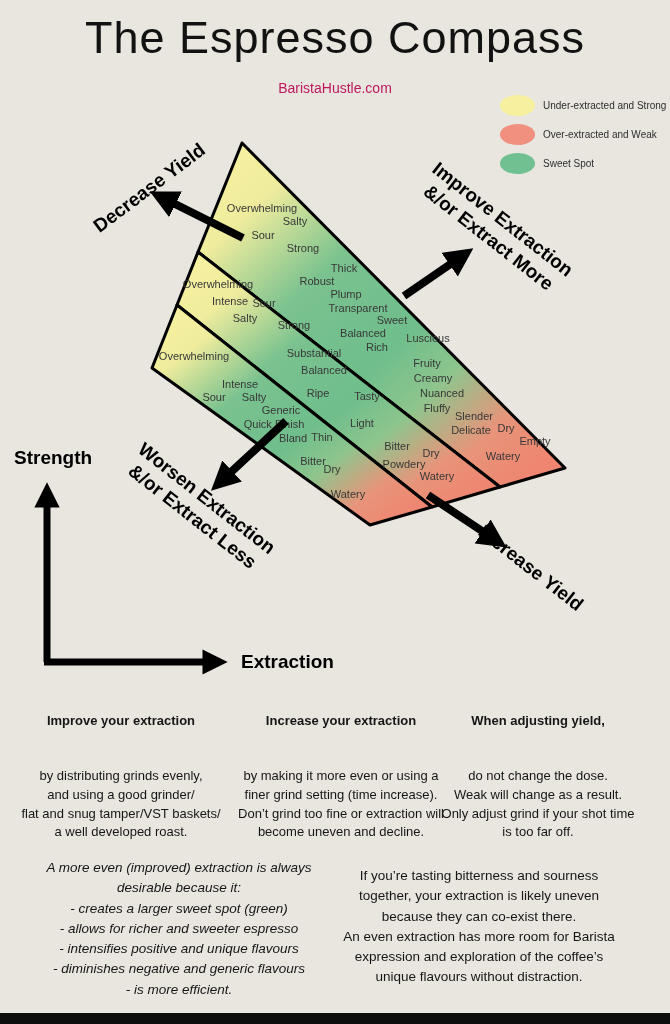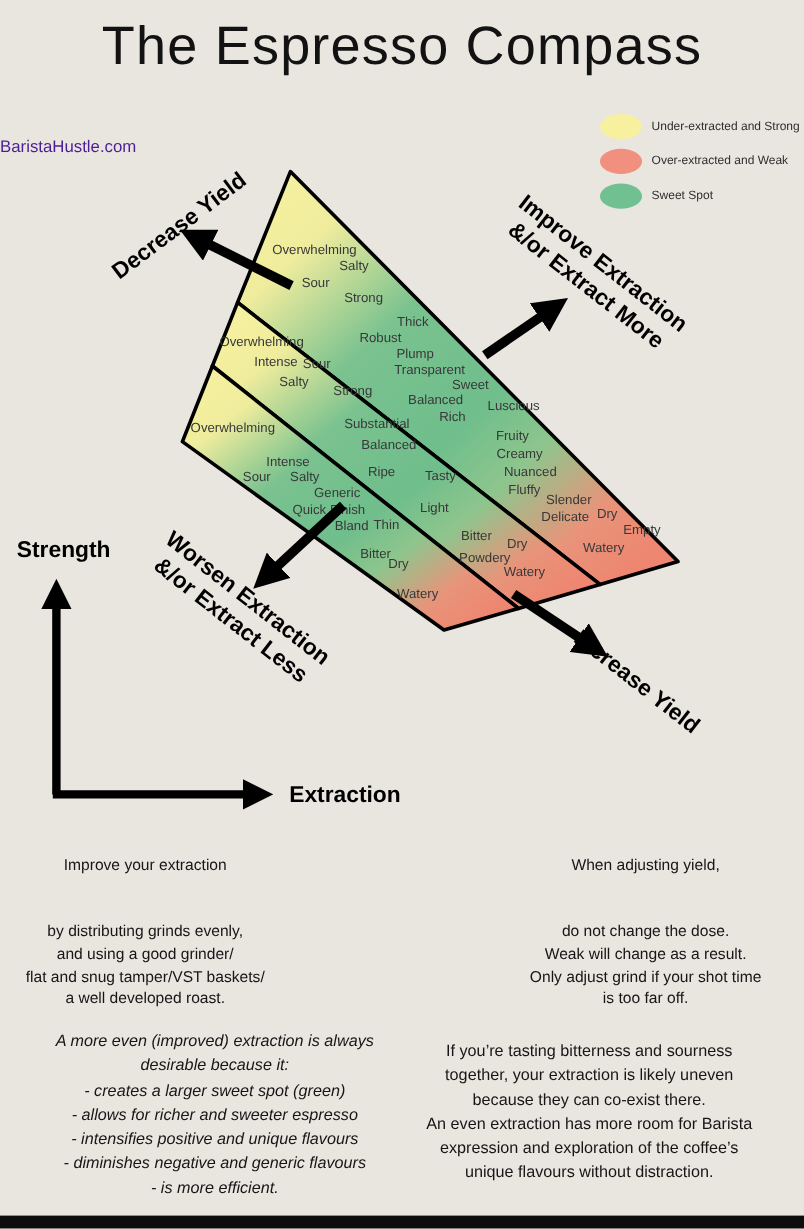--- a/index.html
+++ b/index.html
@@ -10,51 +10,51 @@
     font-family: "Liberation Sans", "DejaVu Sans", sans-serif;
     color: #191919;
   }
   .page-title {
     position: absolute; top: 12px; left: 0; width: 100%;
     text-align: center; font-size: 45px; font-weight: 300;
     letter-spacing: 1px; color: #121212;
   }
   .site-credit {
     position: absolute; top: 80px; left: 0; width: 100%;
-    font-size: 14px; color: #4c1d95; margin-top: 34px;
+    text-align: center; font-size: 14px; color: #be185d;
   }
   .legend { position: absolute; top: 95px; left: 500px; }
   .legend-row { display: flex; align-items: center; margin-bottom: 8px; }
   .legend-swatch { width: 35px; height: 21px; border-radius: 50%; flex: 0 0 auto; }
   .legend-label { margin-left: 8px; font-size: 10px; color: #2e2e2e; white-space: nowrap; }
 
   svg.compass { position: absolute; left: 0; top: 0; width: 670px; height: 1024px; }
   .strip { fill: url(#zonegrad); stroke: #000; stroke-width: 3; stroke-linejoin: round; }
   .word { font: 11px "Liberation Sans", sans-serif; fill: #383838; text-anchor: middle; }
   .dirlabel { font: bold 19px "Liberation Sans", sans-serif; fill: #000; text-anchor: middle; }
   .axlabel { font: bold 19px "Liberation Sans", sans-serif; fill: #000; }
   .arrow { stroke: #000; stroke-width: 8; fill: none; }
   .axis { stroke: #000; stroke-width: 7; fill: none; }
 
   .tip {
     position: absolute; top: 712px; text-align: center;
     font-size: 13px; line-height: 1.45; color: #161616;
   }
-  .tip-heading { font-weight: normal; }
+  .tip-heading { font-weight: bold; }
   .tip-body { white-space: pre; margin-top: 36px; }
   #tip-0 { left: 14px;  width: 214px; }
   #tip-1 { left: 228px; width: 226px; }
   #tip-2 { left: 436px; width: 204px; }
 
   .note {
     position: absolute; text-align: center; white-space: pre;
     font-size: 13.5px; line-height: 1.5; color: #161616;
   }
   #note-0 { top: 858px; left: 22px;  width: 314px; font-style: italic; }
-  #note-1 { top: 866px; left: 332px; width: 318px; }
+  #note-1 { top: 866px; left: 320px; width: 318px; }
 
   .footer-bar { position: absolute; left: 0; bottom: 0; width: 670px; height: 11px; background: #0d0d0d; }
 </style>
 </head>
 <body>
 
 <div class="page">
 
   <div class="page-title">The Espresso Compass</div>
   <div class="site-credit">BaristaHustle.com</div>
@@ -175,20 +175,27 @@
     </g>
   </svg>
 
   <div class="tip" id="tip-0">
     <div class="tip-heading">Improve your extraction</div>
     <div class="tip-body">by distributing grinds evenly,
 and using a good grinder/
 flat and snug tamper/VST baskets/
 a well developed roast.</div>
   </div>
+  <div class="tip" id="tip-1">
+    <div class="tip-heading">Increase your extraction</div>
+    <div class="tip-body">by making it more even or using a
+finer grind setting (time increase).
+Don’t grind too fine or extraction will
+become uneven and decline.</div>
+  </div>
   <div class="tip" id="tip-2">
     <div class="tip-heading">When adjusting yield,</div>
     <div class="tip-body">do not change the dose.
 Weak will change as a result.
 Only adjust grind if your shot time
 is too far off.</div>
   </div>
 
   <div class="note" id="note-0">A more even (improved) extraction is always
 desirable because it:

